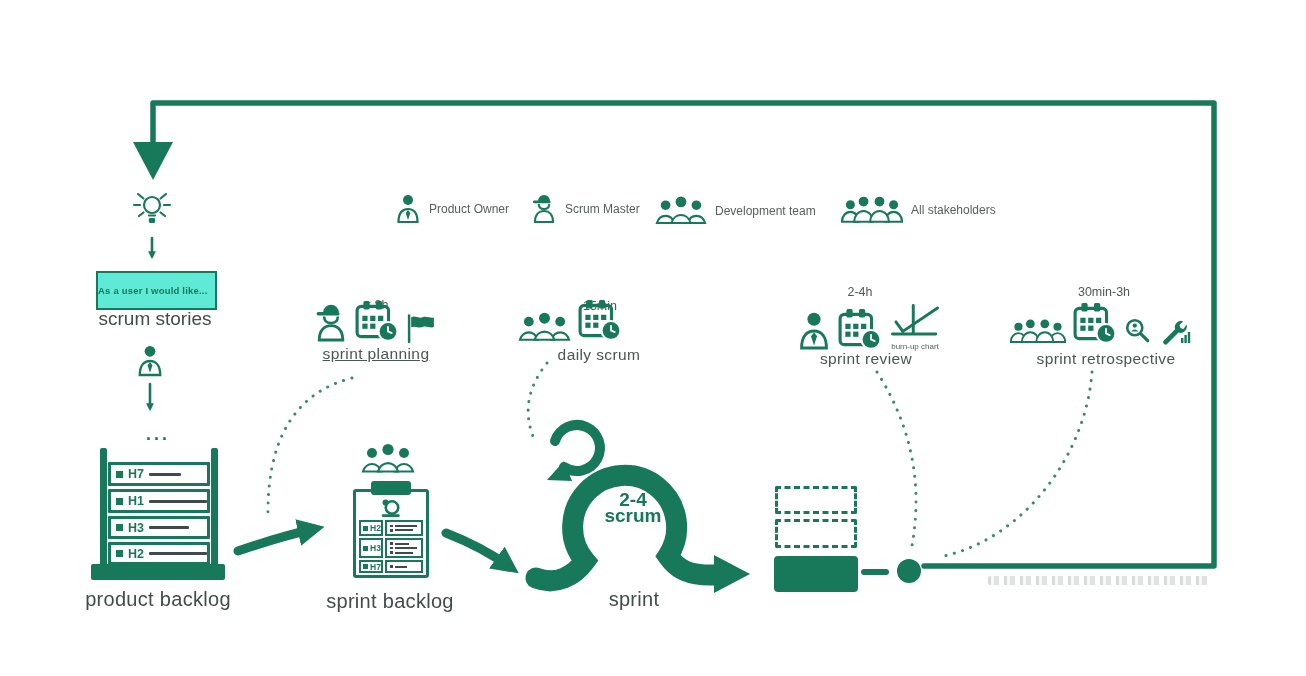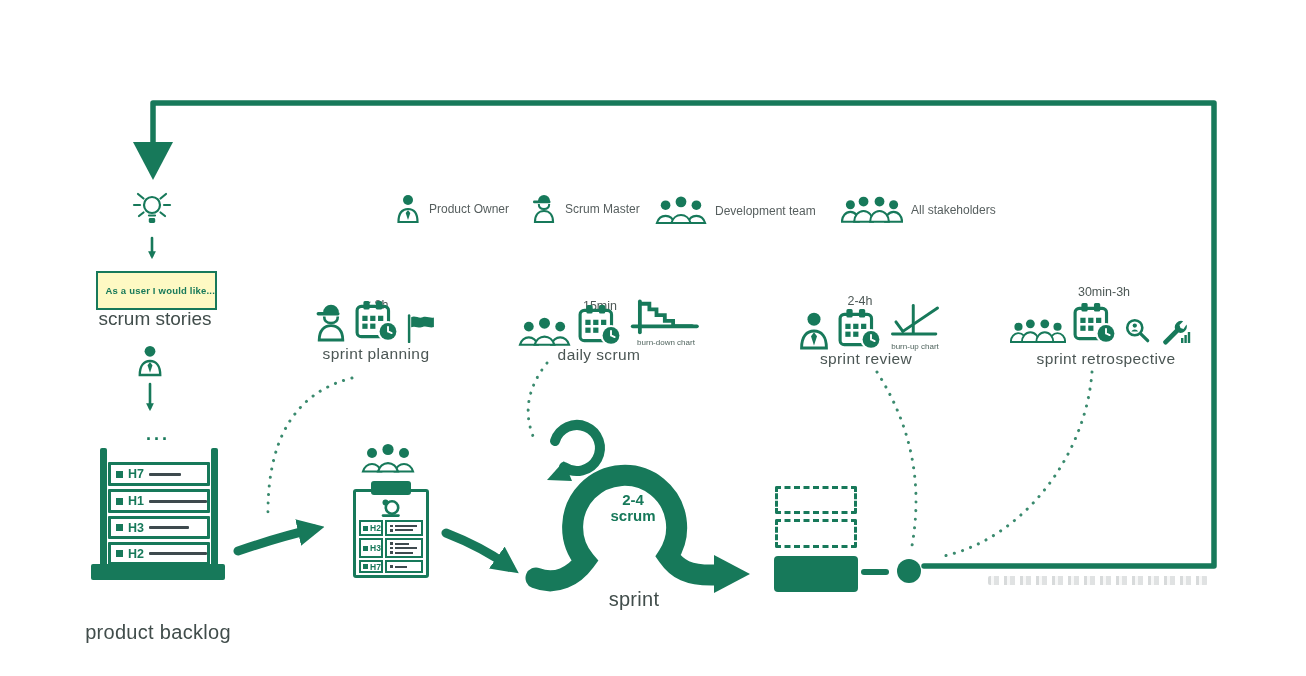--- a/index.html
+++ b/index.html
@@ -22,22 +22,22 @@
   .legend-item{display:flex;align-items:center;gap:8px;color:var(--green);}
   .legend-item .llabel{font-size:12px;color:#565e5e;white-space:nowrap;}
   .icon{display:inline-block;color:var(--green);line-height:0;}
   .time{font-size:12.5px;color:#4d5856;text-align:center;white-space:nowrap;}
   .cerlabel{font-size:15.5px;color:#4b5654;text-align:center;letter-spacing:.4px;white-space:nowrap;}
   .icons-row{display:flex;align-items:flex-end;gap:7px;color:var(--green);}
   .chart-col{display:flex;flex-direction:column;align-items:center;gap:1px;}
   .chart-sub{font-size:8px;color:#51655f;white-space:nowrap;}
   .biglabel{font-size:20px;color:#414d4b;text-align:center;letter-spacing:.3px;white-space:nowrap;}
   .note-box{
-    border:2.5px solid var(--green);background:#fef9c3;
-    display:flex;align-items:center;justify-content:flex-end;
+    border:2.5px solid var(--green);background:#5eead4;
+    display:flex;align-items:center;justify-content:flex-start;
   }
   .note-box span{font-size:9.5px;font-weight:bold;color:var(--green);letter-spacing:.2px;}
   .ellipsis{font-size:18px;font-weight:bold;color:var(--green);letter-spacing:3px;text-align:center;}
   
   .pb-post{background:var(--green);width:7px;border-radius:2px;}
   .pb-base{background:var(--green);border-radius:2px;}
   .pb-row{
     background:#fff;border:3px solid var(--green);border-radius:1px;
     display:flex;align-items:center;gap:5px;padding-left:5px;box-sizing:border-box;
   }
@@ -54,21 +54,21 @@
   }
   .sb-id .sq{width:5px;height:5px;background:var(--green);flex:none;}
   .sb-id .t{font-size:8.5px;font-weight:bold;color:var(--green);}
   .sb-list{border:2px solid var(--green);flex:1;display:flex;flex-direction:column;justify-content:center;gap:2px;padding:2px 3px;box-sizing:border-box;}
   .sb-li{display:flex;align-items:center;gap:2px;}
   .sb-li .d{width:2.5px;height:2.5px;background:#3e4a4e;flex:none;}
   .sb-li .l{height:2px;background:#3e4a4e;}
   
   .inc-dash{border:3px dashed var(--green);box-sizing:border-box;border-radius:2px;}
   .inc-solid{background:var(--green);border-radius:4px;}
-  .sprint-duration{text-align:center;color:var(--green);font-weight:600;font-size:15px;line-height:16px;}
+  .sprint-duration{text-align:center;color:var(--green);font-weight:600;font-size:19px;line-height:16px;}
   .watermark{
     background:repeating-linear-gradient(90deg,
       rgba(125,134,136,.30) 0 3px, rgba(125,134,136,.06) 3px 6px,
       rgba(125,134,136,.24) 6px 11px, rgba(125,134,136,0) 11px 16px);
     filter:blur(.6px);border-radius:2px;
   }
 </style>
 </head>
 <body>
 
@@ -211,21 +211,21 @@
     <span class="pb-sq"></span>
     <span class="pb-id">H3</span>
     <span class="pb-line" style="width:40px;"></span>
   </div>
   <div class="abs pb-row" style="left:108px;top:542px;width:102px;height:23px;">
     <span class="pb-sq"></span>
     <span class="pb-id">H2</span>
     <span class="pb-line" style="width:58px;"></span>
   </div>
   <div class="abs pb-base" style="left:91px;top:564px;width:134px;height:16px;"></div>
-  <div class="abs biglabel" style="left:48px;top:588px;width:220px;margin-top:33px;">product backlog</div>
+  <div class="abs biglabel" style="left:48px;top:588px;width:220px;">product backlog</div>
 
   <div class="abs time" style="left:336px;top:298px;width:80px;">&lt; 8h</div>
   <div class="abs icons-row" style="left:314px;top:300px;">
     <span class="icon">
       <svg width="34" height="40" viewBox="0 0 26 30">
           <path d="M7 7 A6 6 0 0 1 19 7 Z" fill="currentColor"></path>
           <rect x="2" y="6.6" width="17.5" height="2.6" rx="1.2" fill="currentColor"></rect>
           <path d="M7.8 10 C7.8 13.4 10 15 13 15 C16 15 18.2 13.4 18.2 10" fill="none" stroke="currentColor" stroke-width="2"></path>
           <path d="M4 28 C4 20.5 8 17 13 17 C18 17 22 20.5 22 28 Z" fill="none" stroke="currentColor" stroke-width="2.2"></path>
         </svg>
@@ -247,21 +247,21 @@
           <path d="M31.5 30 V 25.6 M31.5 30 L35 31.6" stroke="#fff" stroke-width="1.8" stroke-linecap="round" fill="none"></path>
         </svg>
     </span>
     <span class="icon">
       <svg width="31" height="29" viewBox="0 0 30 28">
           <path d="M3 1.5 V 27" stroke="currentColor" stroke-width="2.4" stroke-linecap="round"></path>
           <path d="M5 3 C9 1.2 12.5 4.6 16 3.2 C20 1.6 24 4.6 27 3.4 L27 12.6 C23 14 20 11 16 12.6 C12.5 14.2 9 11 5 12.8 Z" fill="currentColor"></path>
         </svg>
     </span>
   </div>
-  <div class="abs cerlabel" style="left:306px;top:345px;width:140px;">sprint planning</div>
+  <div class="abs cerlabel" style="left:306px;top:345px;width:140px;text-decoration:underline;">sprint planning</div>
 
   <div class="abs time" style="left:560px;top:299px;width:80px;">15min</div>
   <div class="abs icons-row" style="left:518px;top:299px;">
     <span class="icon">
       <svg width="53" height="30" viewBox="0 0 54 30">
           <circle cx="11" cy="9.5" r="5" fill="currentColor"></circle>
           <circle cx="43" cy="9.5" r="5" fill="currentColor"></circle>
           <path d="M2 28 A9.5 11 0 0 1 20 28 Z" fill="#fff" stroke="currentColor" stroke-width="2.2"></path>
           <path d="M34 28 A9.5 11 0 0 1 52 28 Z" fill="#fff" stroke="currentColor" stroke-width="2.2"></path>
           <circle cx="27" cy="6" r="5.6" fill="currentColor"></circle>
@@ -278,36 +278,24 @@
             <rect x="14.5" y="15" width="5" height="5"></rect>
             <rect x="22" y="15" width="5" height="5"></rect>
             <rect x="7" y="22.5" width="5" height="5"></rect>
             <rect x="14.5" y="22.5" width="5" height="5"></rect>
           </g>
           <circle cx="31.5" cy="30" r="10" fill="#fff"></circle>
           <circle cx="31.5" cy="30" r="8" fill="currentColor"></circle>
           <path d="M31.5 30 V 25.6 M31.5 30 L35 31.6" stroke="#fff" stroke-width="1.8" stroke-linecap="round" fill="none"></path>
         </svg>
     </span>
-    <span class="chart-col">
-      <span class="icon">
-        <svg width="74" height="38" viewBox="0 0 30 16">
-            <g stroke="currentColor" stroke-width="1.6" fill="none" stroke-linecap="round">
-              <path d="M4 1 V 14"></path>
-              <path d="M1 11.5 H 28"></path>
-              <path d="M4.5 2 h3.5 v2.4 h3 v2.4 h3.5 v2.4 h3.5 v2.2 h8"></path>
-            </g>
-          </svg>
-      </span>
-      <span class="chart-sub">burn-down chart</span>
-    </span>
   </div>
   <div class="abs cerlabel" style="left:539px;top:346px;width:120px;">daily scrum</div>
 
-  <div class="abs time" style="left:820px;top:294px;width:80px;">2-4h</div>
+  <div class="abs time" style="left:820px;top:285px;width:80px;">2-4h</div>
   <div class="abs icons-row" style="left:797px;top:301px;">
     <span class="icon">
       <svg width="34" height="40" viewBox="0 0 26 30">
           <circle cx="13" cy="6" r="5" fill="currentColor"></circle>
           <path d="M3.5 28 C3.5 19 7.5 15 13 15 C18.5 15 22.5 19 22.5 28 Z" fill="none" stroke="currentColor" stroke-width="2.2"></path>
           <path d="M13 16 L15.3 19 L13 26 L10.7 19 Z" fill="currentColor"></path>
         </svg>
     </span>
     <span class="icon">
       <svg width="44" height="43" viewBox="0 0 42 41">
@@ -456,20 +444,21 @@
           <span class="t">H7</span>
         </span>
       <span class="sb-list">
           <span class="sb-li">
             <span class="d"></span>
             <span class="l" style="width:12px;"></span>
           </span>
         </span>
     </div>
   </div>
+  <div class="abs biglabel" style="left:290px;top:590px;width:200px;">sprint backlog</div>
 
   <div class="abs sprint-duration" style="left:593px;top:492px;width:80px;">
     <div>2-4</div>
     <div>scrum</div>
   </div>
   <div class="abs biglabel" style="left:559px;top:588px;width:150px;">sprint</div>
 
   <div class="abs inc-dash" style="left:775px;top:486px;width:82px;height:28px;"></div>
   <div class="abs inc-dash" style="left:775px;top:519px;width:82px;height:29px;"></div>
   <div class="abs inc-solid" style="left:774px;top:556px;width:84px;height:36px;"></div>

